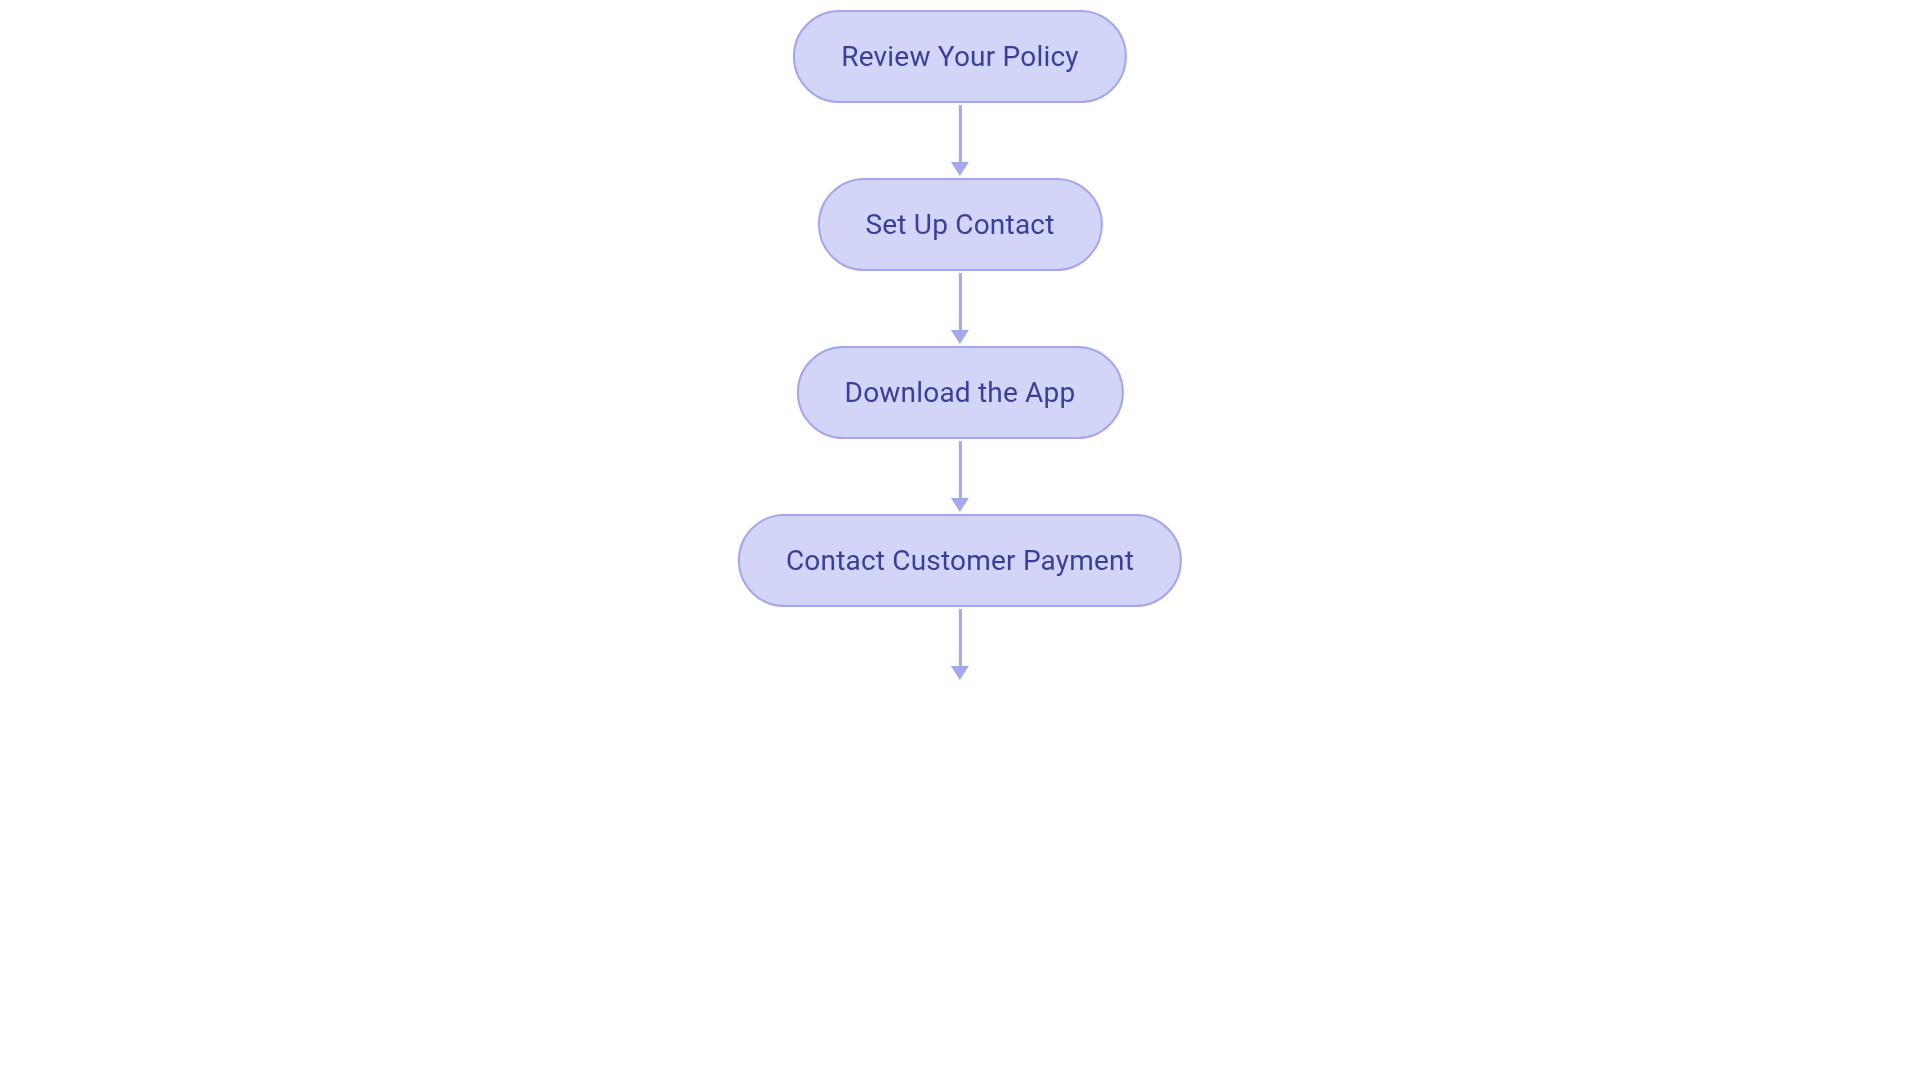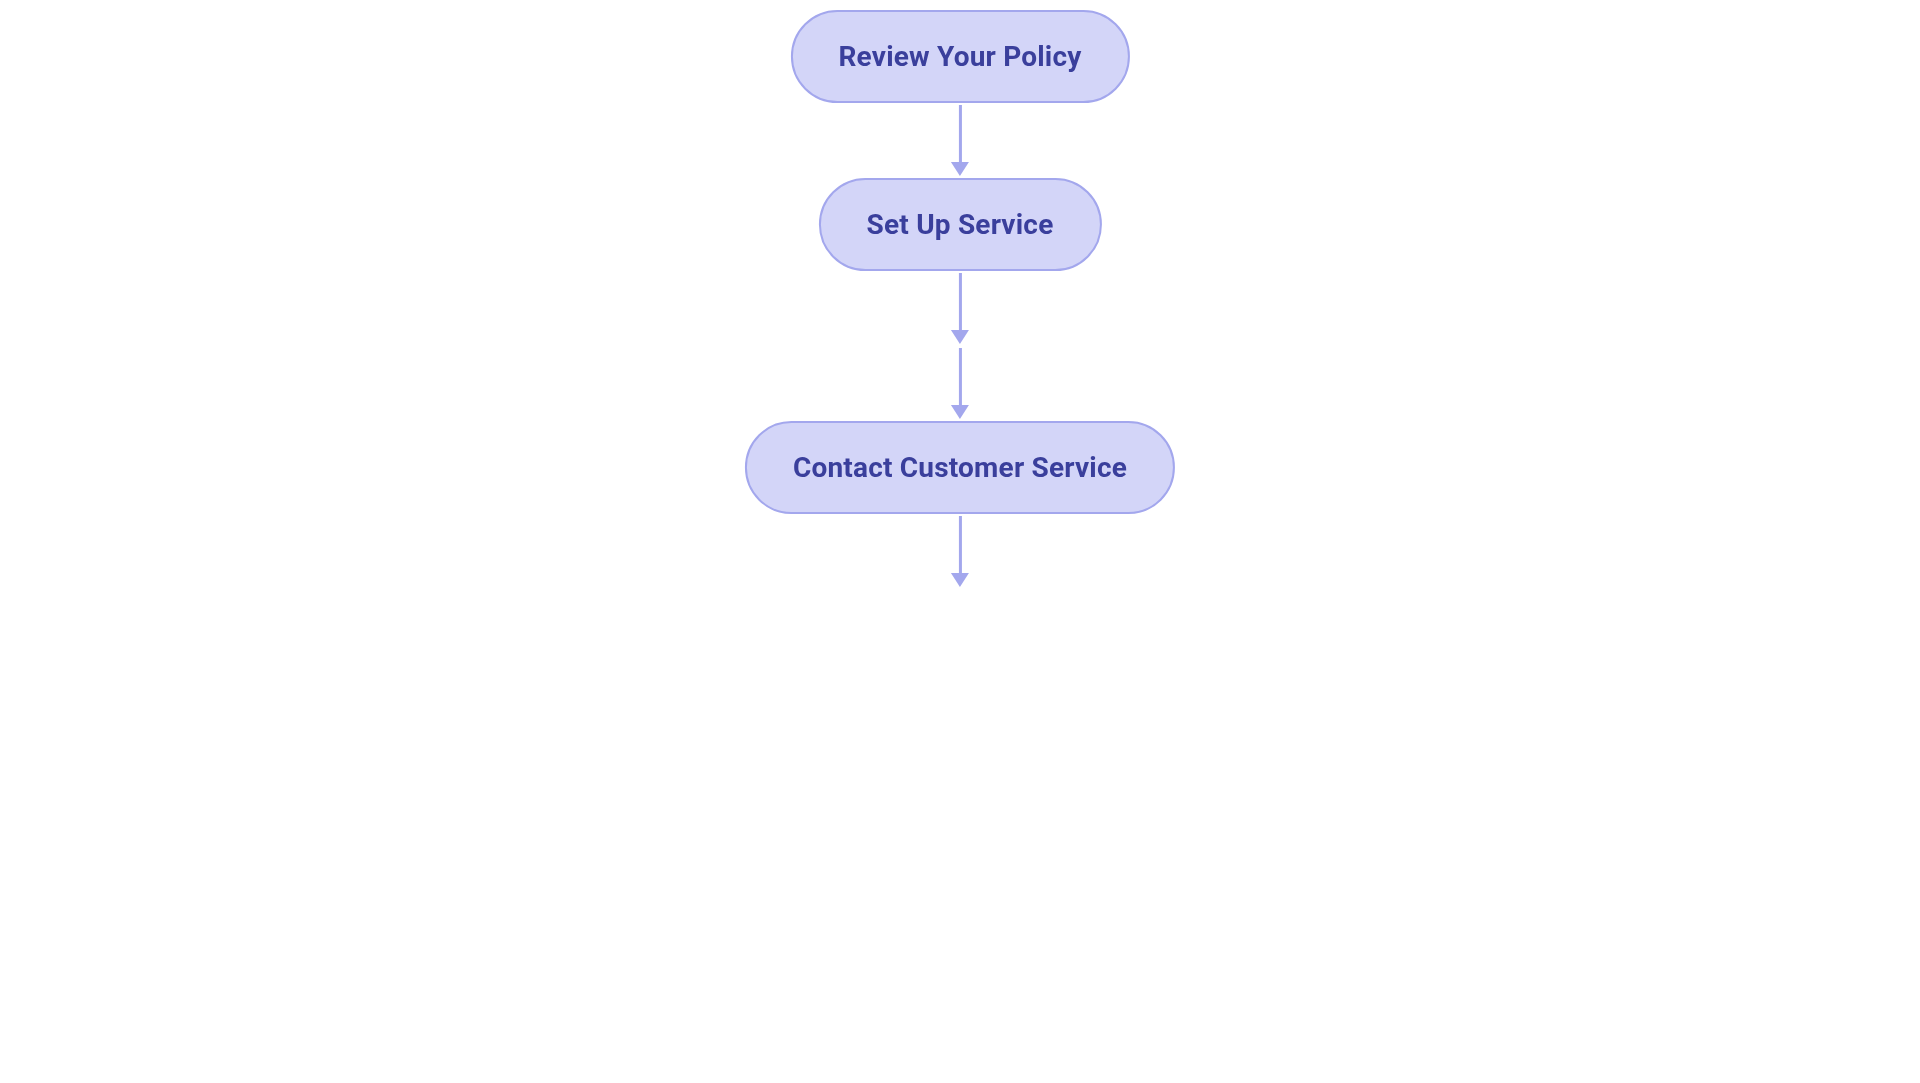--- a/index.html
+++ b/index.html
@@ -22,21 +22,21 @@
   .node {
     background: #d3d5f8;
     border: 2px solid #a3a7ed;
     border-radius: 999px;
     padding: 28px 46px;
     display: flex;
     align-items: center;
     justify-content: center;
     color: #3a3f9c;
     font-size: 28px;
-    font-weight: 700;
+    font-weight: 400;
     white-space: nowrap;
     letter-spacing: 0.2px;
   }
   .arrow {
     display: flex;
     flex-direction: column;
     align-items: center;
     margin: 2px 0;
   }
   .arrow-line {
@@ -61,36 +61,39 @@
   <div class="node">
     <span>Review Your Policy</span>
   </div>
 
   <div class="arrow">
     <div class="arrow-line"></div>
     <div class="arrow-head"></div>
   </div>
 
   <div class="node">
-    <span>Set Up Service</span>
+    <span>Set Up Contact</span>
   </div>
 
   <div class="arrow">
     <div class="arrow-line"></div>
     <div class="arrow-head"></div>
   </div>
 
+  <div class="node">
+    <span>Download the App</span>
+  </div>
 
   <div class="arrow">
     <div class="arrow-line"></div>
     <div class="arrow-head"></div>
   </div>
 
   <div class="node">
-    <span>Contact Customer Service</span>
+    <span>Contact Customer Payment</span>
   </div>
 
   <div class="arrow">
     <div class="arrow-line"></div>
     <div class="arrow-head"></div>
   </div>
 
 
 </div>
 

